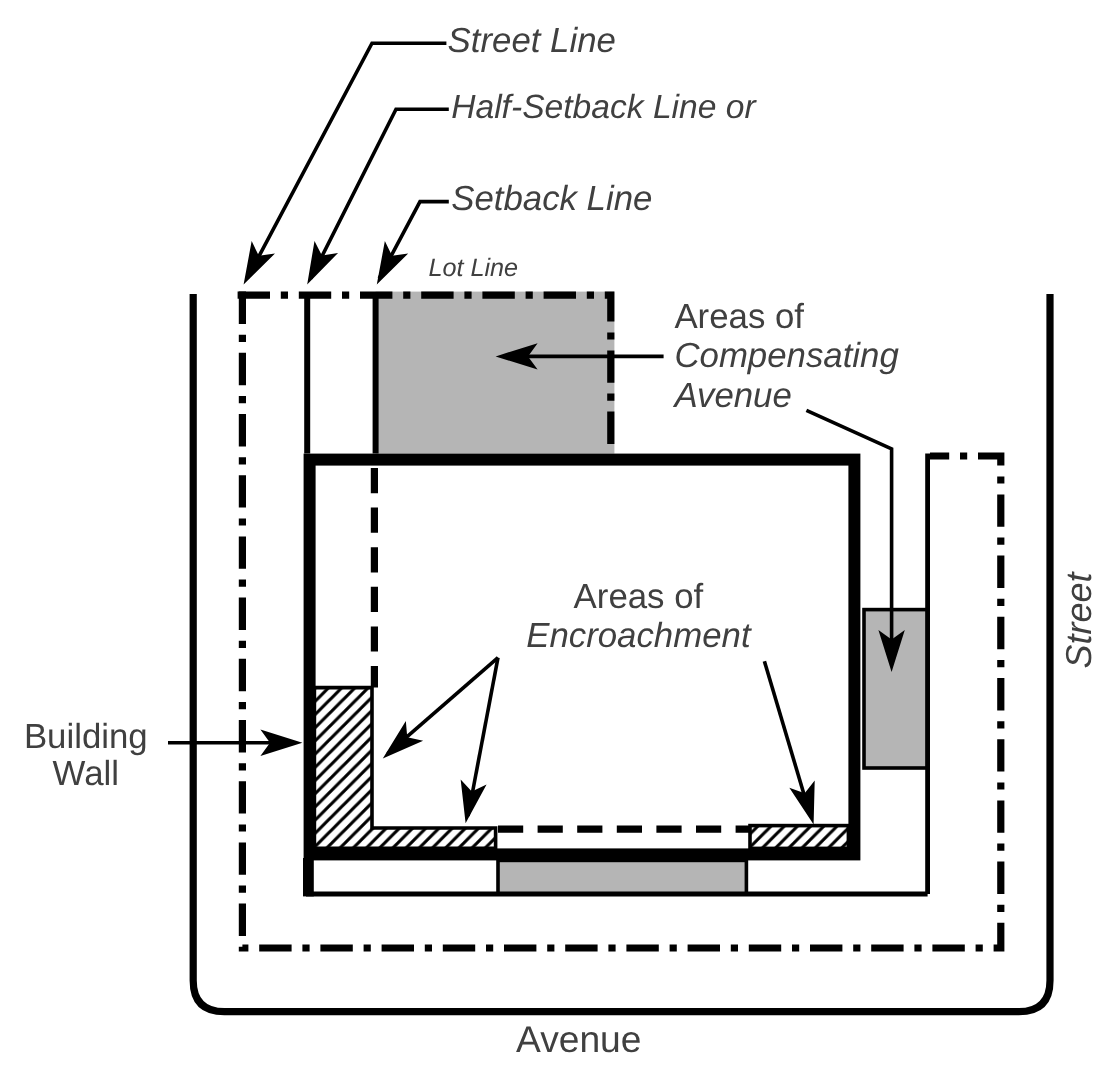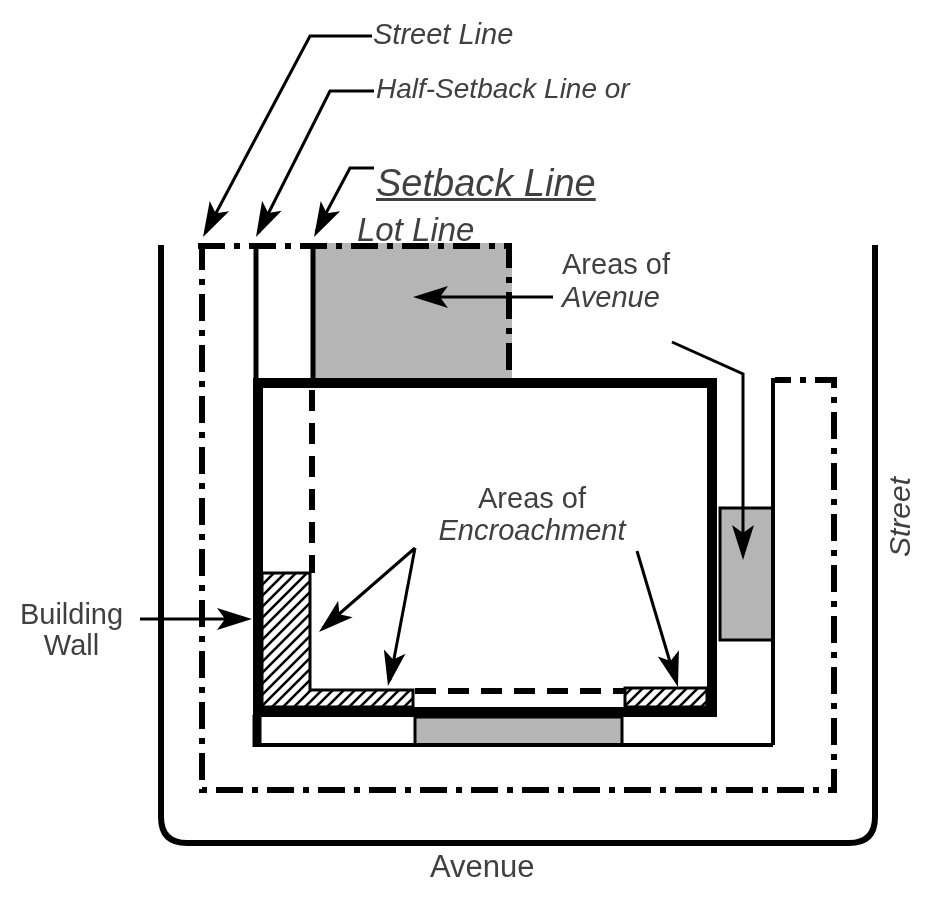--- a/index.html
+++ b/index.html
@@ -6,22 +6,22 @@
   #stage{
     position:relative;width:930px;height:901px;background:#ffffff;
     font-family:"Liberation Sans","DejaVu Sans",sans-serif;color:#404040;
     overflow:hidden;
   }
   #diagram-svg{position:absolute;left:0;top:0;}
   .lbl{position:absolute;white-space:nowrap;line-height:1.0;}
   .it{font-style:italic;}
   .lbl-street-line{left:373px;top:20px;font-size:29px;}
   .lbl-half-setback{left:376px;top:76px;font-size:28px;line-height:26px;}
-  .lbl-setback{left:376px;top:164px;font-size:38px;text-decoration:underline;}
-  .lbl-lotline{left:357px;top:213px;font-size:33px;}
+  .lbl-setback{left:376px;top:152px;font-size:29px;}
+  .lbl-lotline{left:357px;top:213px;font-size:21px;}
   .lbl-recess{left:562px;top:248px;font-size:29px;line-height:33px;}
   .lbl-encroach{left:418px;top:482px;width:228px;text-align:center;font-size:29px;line-height:32px;white-space:nowrap;}
   .lbl-bwall{left:8px;top:599px;width:127px;text-align:center;font-size:29px;line-height:31px;}
   .lbl-street-v{left:841px;top:501px;width:120px;height:32px;text-align:center;
     font-size:30px;transform:rotate(-90deg);transform-origin:50% 50%;}
   .lbl-avenue{left:430px;top:851px;width:200px;font-size:31px;}
 </style>
 </head>
 <body>
 
@@ -87,20 +87,21 @@
   <div class="lbl lbl-half-setback it">
     <div>Half-Setback Line or</div>
   </div>
 
   <div class="lbl lbl-setback it">Setback Line</div>
 
   <div class="lbl lbl-lotline it">Lot Line</div>
 
   <div class="lbl lbl-recess">
     <div>Areas of</div>
+    <div class="it">Compensating</div>
     <div class="it">Avenue</div>
   </div>
 
   <div class="lbl lbl-encroach">
     <div>Areas of</div>
     <div class="it">Encroachment</div>
   </div>
 
   <div class="lbl lbl-bwall">
     <div>Building</div>

